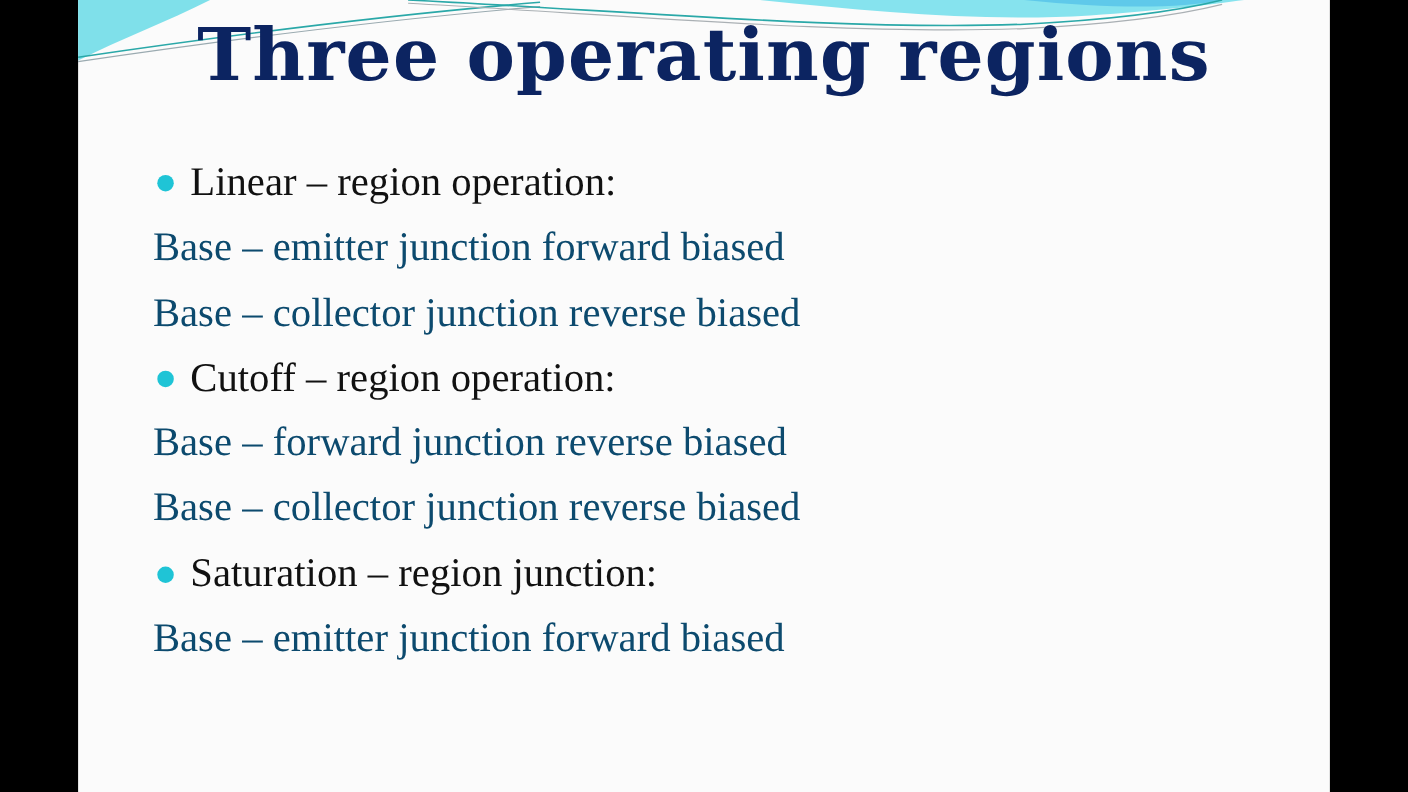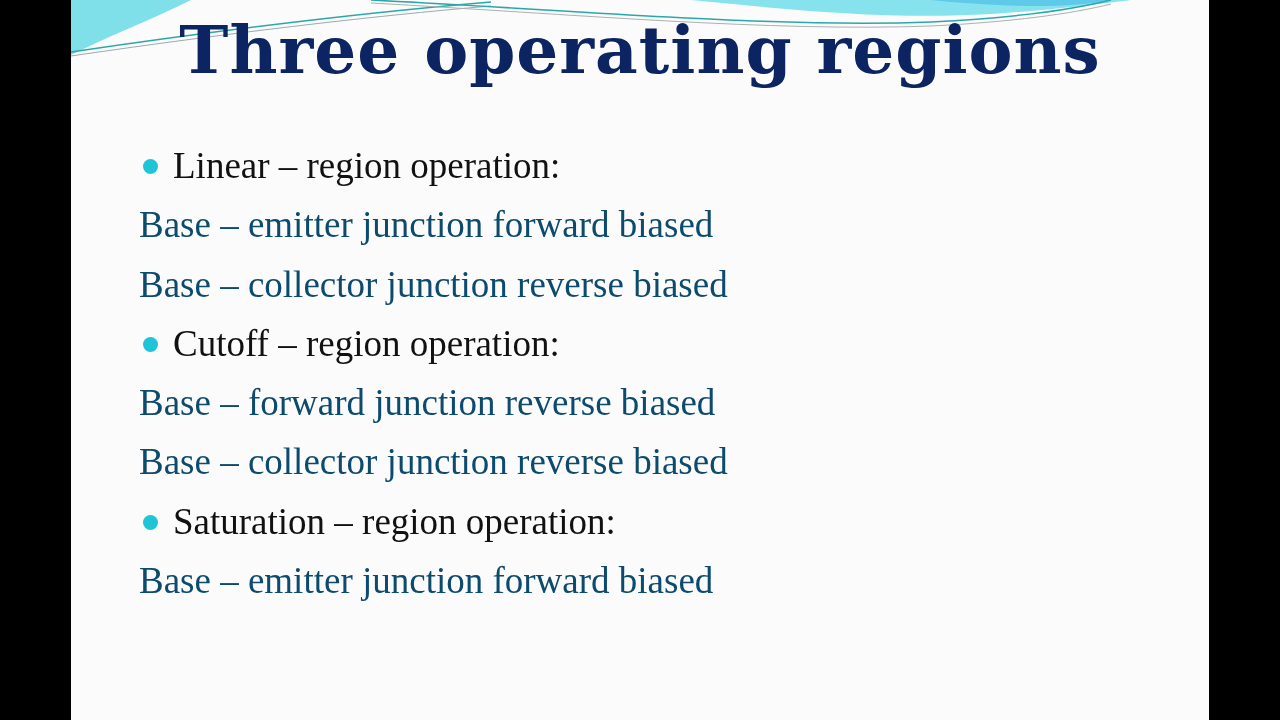--- a/index.html
+++ b/index.html
@@ -58,17 +58,17 @@
 
     <div class="line bullet-line">
       <span class="bullet"></span>
       <span>Cutoff – region operation:</span>
     </div>
     <div class="line sub-line">Base – forward junction reverse biased</div>
     <div class="line sub-line">Base – collector junction reverse biased</div>
 
     <div class="line bullet-line">
       <span class="bullet"></span>
-      <span>Saturation – region operation:</span>
+      <span>Saturation – region junction:</span>
     </div>
     <div class="line sub-line">Base – emitter junction forward biased</div>
   </div>
 </div>
 
 </body></html>

